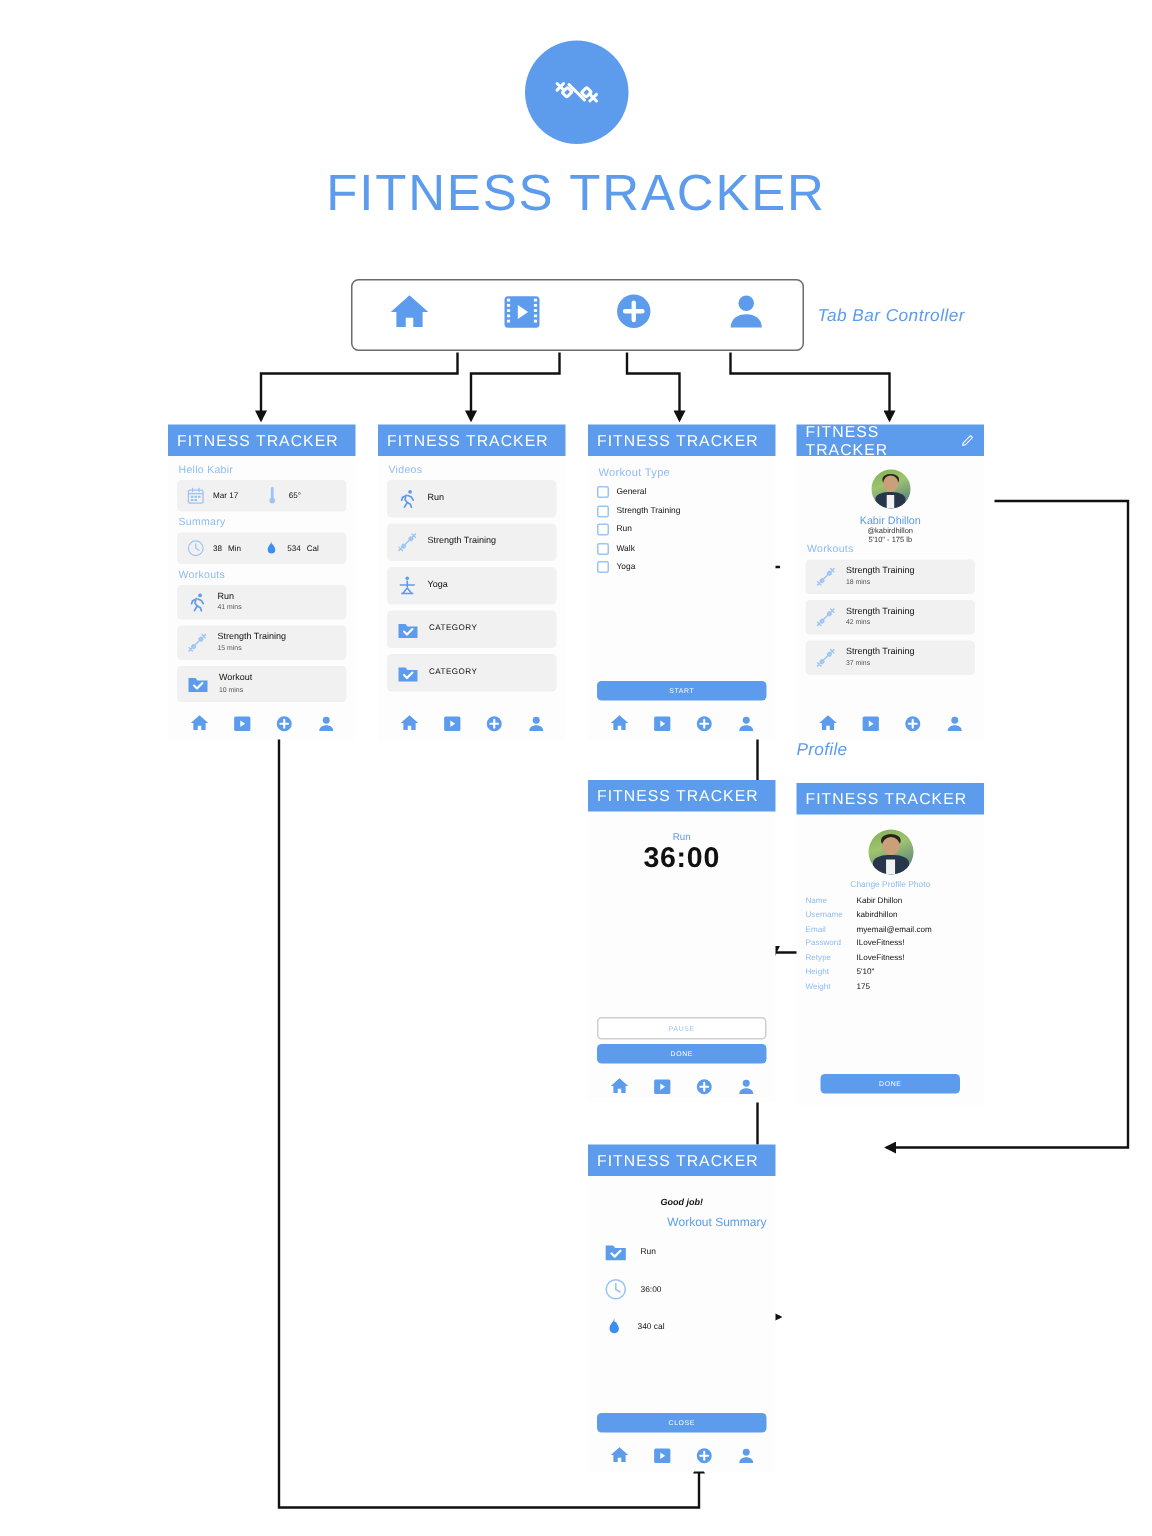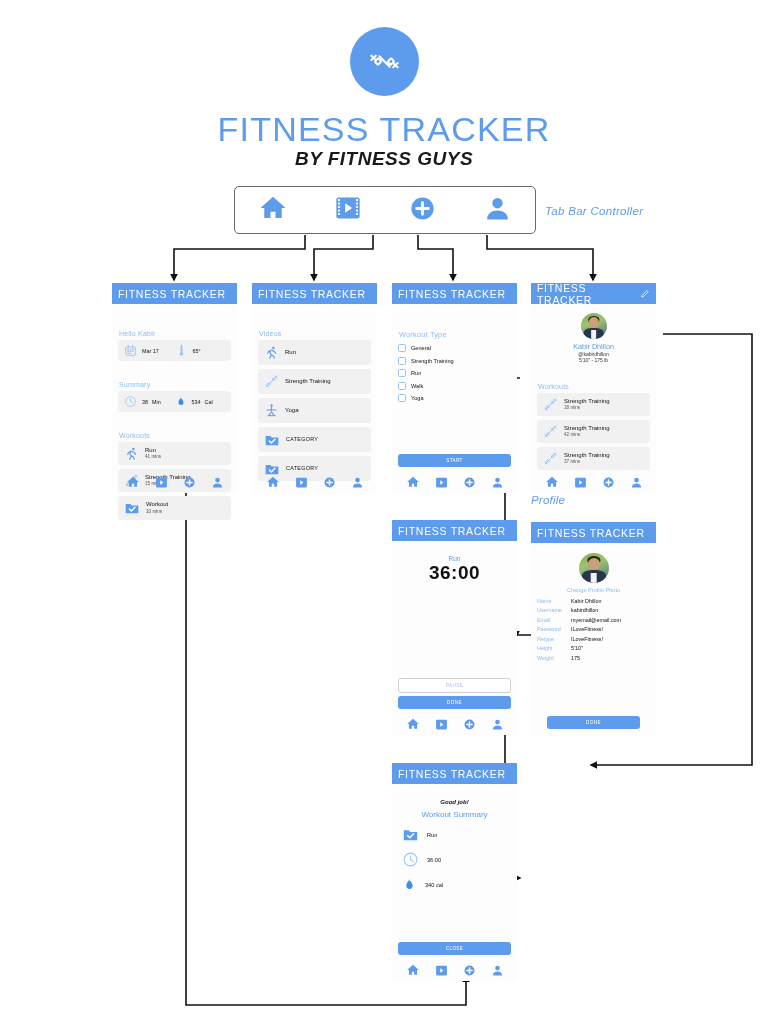--- a/index.html
+++ b/index.html
@@ -41,21 +41,21 @@
   
   .screen { position:absolute; background:#fdfdfd; }
   .screen-head {
     height:21px; background:#5d9cec; color:#fff;
     display:flex; align-items:center; justify-content:space-between;
     padding:0 6px; font-size:10.5px; letter-spacing:0.7px;
   }
   .screen-head .ht { font-weight:400; }
   .screen-body { padding:6px 6px 0 6px; position:relative; height:calc(100% - 21px); }
 
-  .sec-label { color:#8dbcf3; font-size:7px; margin:20px 0 3px 1px; letter-spacing:0.2px; }
+  .sec-label { color:#8dbcf3; font-size:7px; margin:0 0 3px 1px; letter-spacing:0.2px; }
 
   .card {
     background:#f1f1f1; border-radius:3px; display:flex; align-items:center;
     padding:4px 6px; margin-bottom:4px; min-height:19px;
   }
   .card.tall { min-height:23px; }
   .card .txt { margin-left:6px; }
   .card .t1 { font-size:6px; color:#111; line-height:1.25; }
   .card .t2 { font-size:4.6px; color:#555; line-height:1.3; }
   .metric { display:flex; align-items:center; flex:1; }
@@ -101,21 +101,21 @@
   .fkey { width:34px; color:#8dbcf3; flex:none; }
   .fval { color:#111; }
 
   .caption {
     position:absolute; font-size:11.5px; font-style:italic; color:#5d9cec;
     letter-spacing:0.2px;
   }
   .timer-lbl { text-align:center; font-size:6.5px; color:#5d9cec; margin-top:8px; }
   .timer-val { text-align:center; font-size:19px; font-weight:bold; color:#111; letter-spacing:0.5px; }
   .goodjob { text-align:center; font-size:6px; font-style:italic; font-weight:bold; color:#111; margin-top:9px; }
-  .sumtitle { text-align:center; font-size:8px; color:#5d9cec; margin-top:5px; margin-bottom:7px; }
+  .sumtitle { text-align:right; font-size:8px; color:#5d9cec; margin-top:5px; margin-bottom:7px; }
   .sumrow { display:flex; align-items:center; margin-bottom:8px; padding-left:4px; }
   .sumrow .sv { font-size:5.6px; color:#111; margin-left:8px; }
 
   svg.connectors { position:absolute; left:0; top:0; width:768px; height:1024px; pointer-events:none; }
 </style>
 </head>
 <body>
 
 <div class="root">
 
@@ -124,21 +124,20 @@
       <g stroke="#ffffff" stroke-width="1.4" fill="none" stroke-linecap="round" stroke-linejoin="round">
         <path d="M4.5 9.5 L3 8 M4.5 9.5 L6 8 M4.5 9.5 L3 11 M4.5 9.5 L6 11"></path>
         <path d="M19.5 14.5 L18 13 M19.5 14.5 L21 13 M19.5 14.5 L18 16 M19.5 14.5 L21 16"></path>
         <path d="M7 12 L17 12" transform="rotate(45 12 12)"></path>
         <rect x="6.1" y="10.3" width="3" height="3.4" rx="0.6" transform="rotate(45 7.6 12)"></rect>
         <rect x="14.9" y="10.3" width="3" height="3.4" rx="0.6" transform="rotate(45 16.4 12)"></rect>
       </g>
     </svg>
   </div>
   <div class="app-title">FITNESS TRACKER</div>
-  <div class="app-subtitle">BY FITNESS GUYS</div>
 
   <div class="tabbar">
     <span>
       <svg width="30" height="30" viewBox="0 0 24 24">
           <path fill="#5d9cec" d="M12 3 L22 12 h-3 v8 h-5 v-5 h-4 v5 H5 v-8 H2 Z"></path>
         </svg>
     </span>
     <span>
       <svg width="28" height="28" viewBox="0 0 24 24">
         <rect x="2" y="3" width="20" height="18" rx="2" fill="#5d9cec"></rect>

